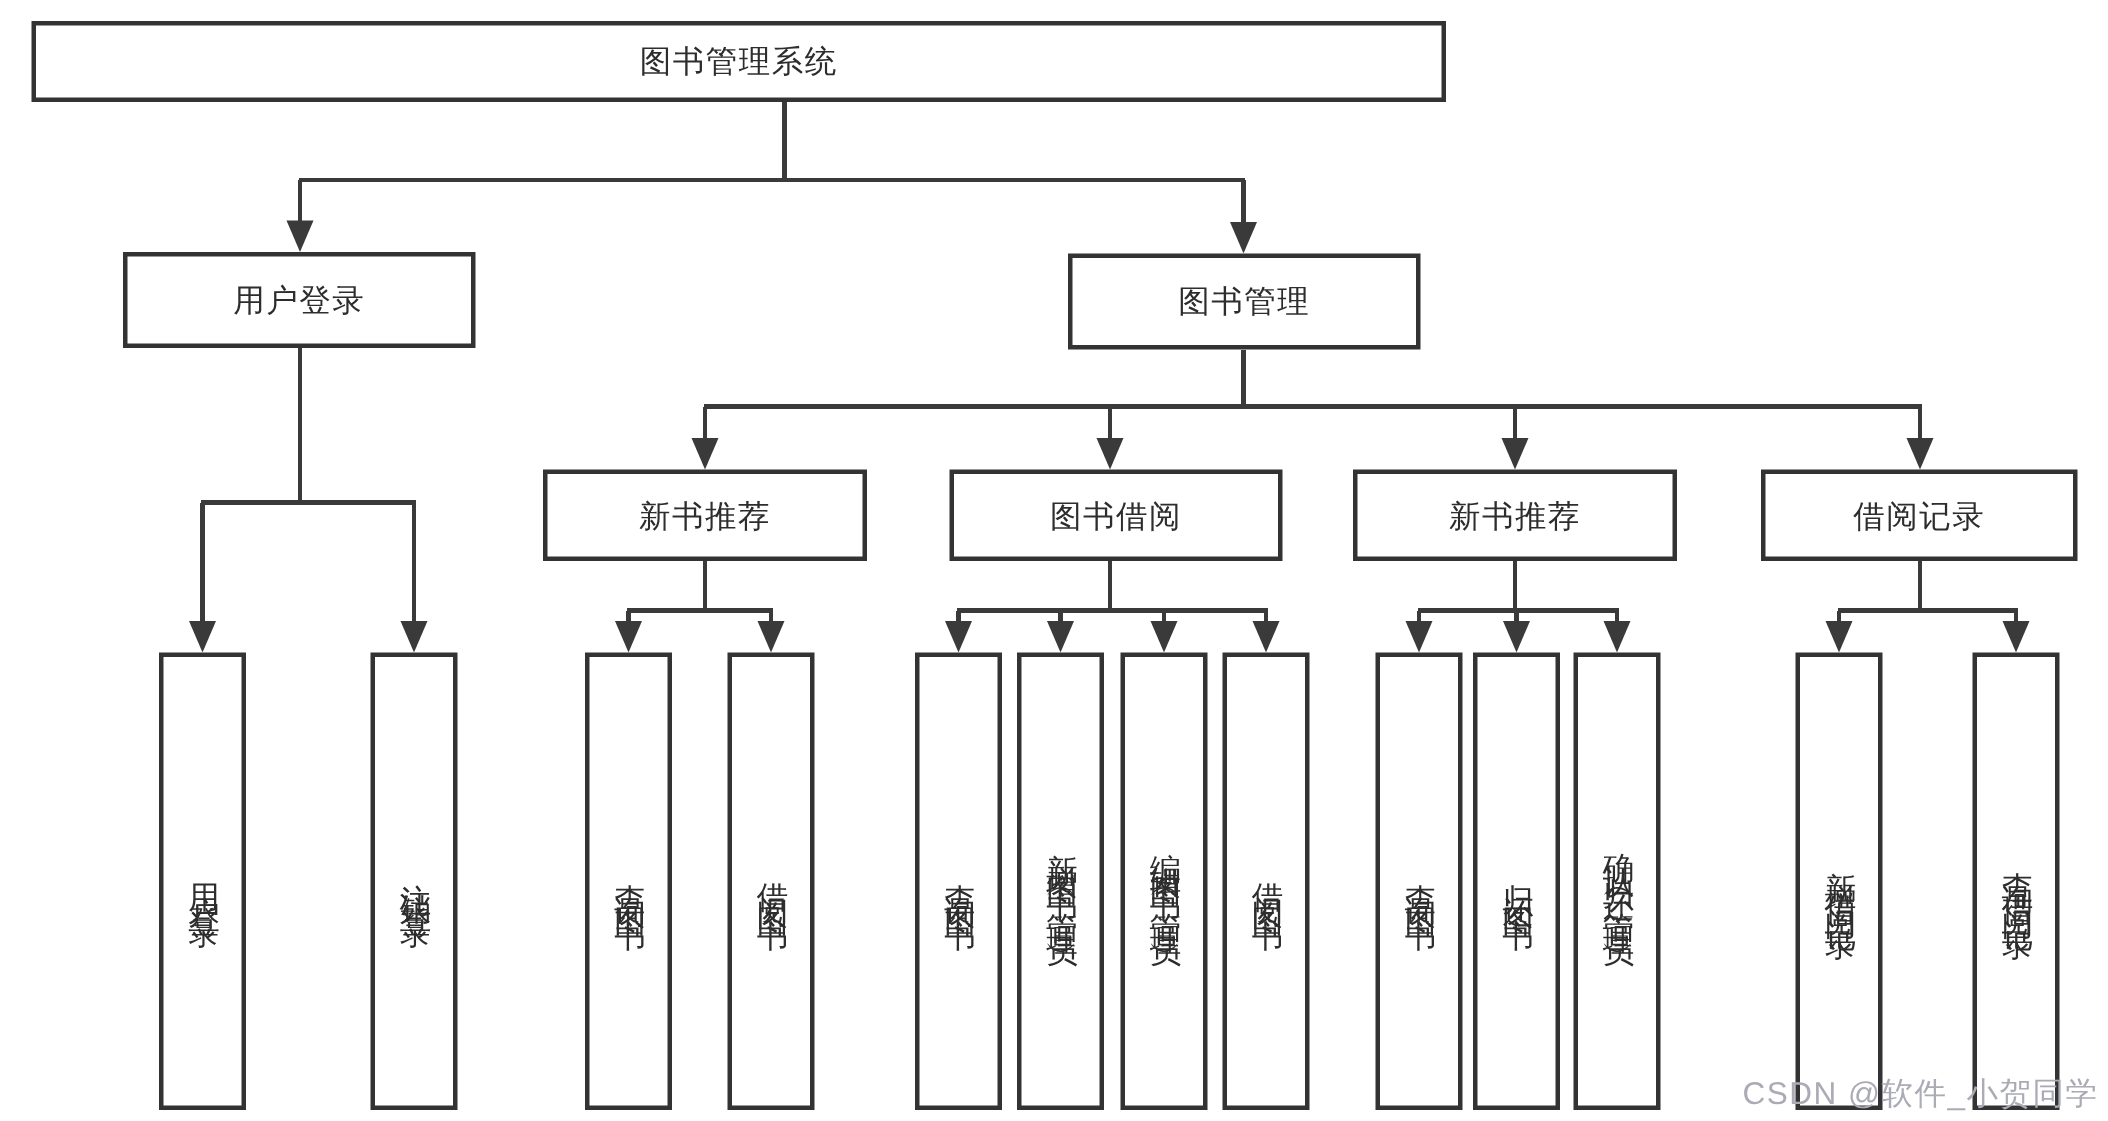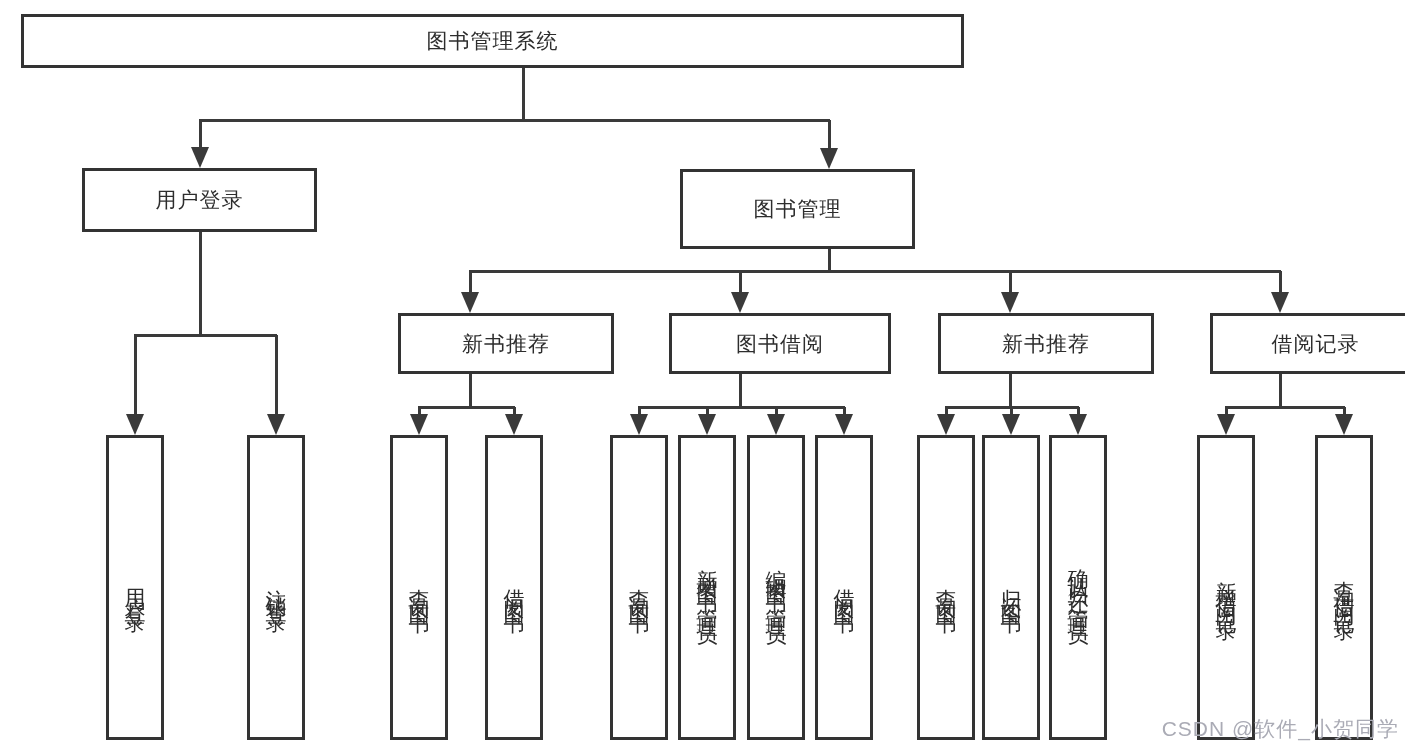--- a/index.html
+++ b/index.html
@@ -29,21 +29,21 @@
     z-index: 2;
   }
   .box .lbl { white-space: nowrap; }
   .h { font-size: 21px; letter-spacing: 1px; }
   .v {
     writing-mode: vertical-rl;
     font-size: 21px;
     letter-spacing: 8px;
   }
   .leaf { top: 435px; width: 58px; height: 305px; }
-  .lvl3 { top: 313px; height: 61px; margin-left: 36px; }
+  .lvl3 { top: 313px; height: 61px; }
   .watermark {
     position: absolute;
     right: 6px;
     bottom: 4px;
     font-size: 21px;
     color: var(--watermark, #aaabb5);
     z-index: 3;
     letter-spacing: 1px;
     margin-left: 40px;
   }
@@ -120,21 +120,21 @@
     </g>
   </svg>
 
   <div class="box h" style="left:21px; top:14px; width:943px; height:54px">
     <span class="lbl">图书管理系统</span>
   </div>
 
   <div class="box h" style="left:82px; top:168px; width:235px; height:64px">
     <span class="lbl">用户登录</span>
   </div>
-  <div class="box h" style="left:680px; top:169px; width:235px; height:80px">
+  <div class="box h" style="left:712px; top:169px; width:235px; height:64px">
     <span class="lbl">图书管理</span>
   </div>
 
   <div class="box h lvl3" style="left:362px; width:216px">
     <span class="lbl">新书推荐</span>
   </div>
   <div class="box h lvl3" style="left:633px; width:222px">
     <span class="lbl">图书借阅</span>
   </div>
   <div class="box h lvl3" style="left:902px; width:216px">

